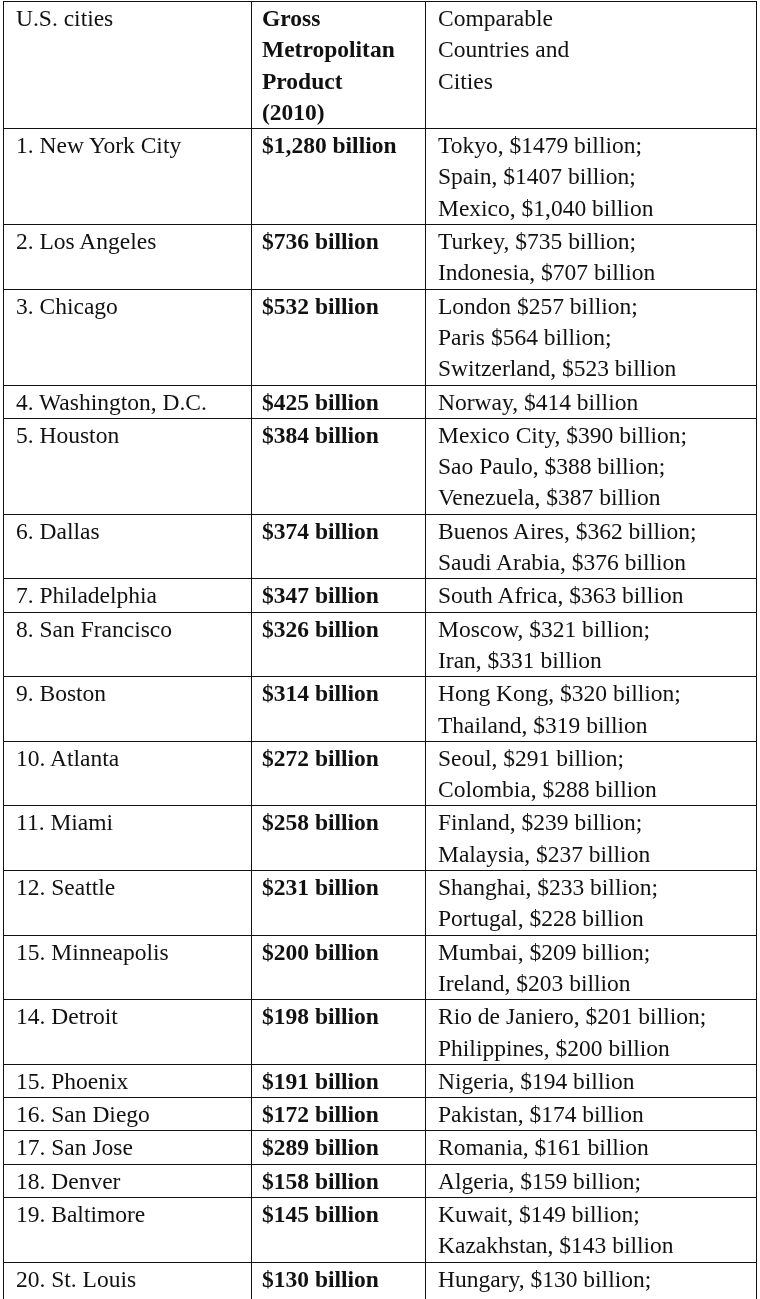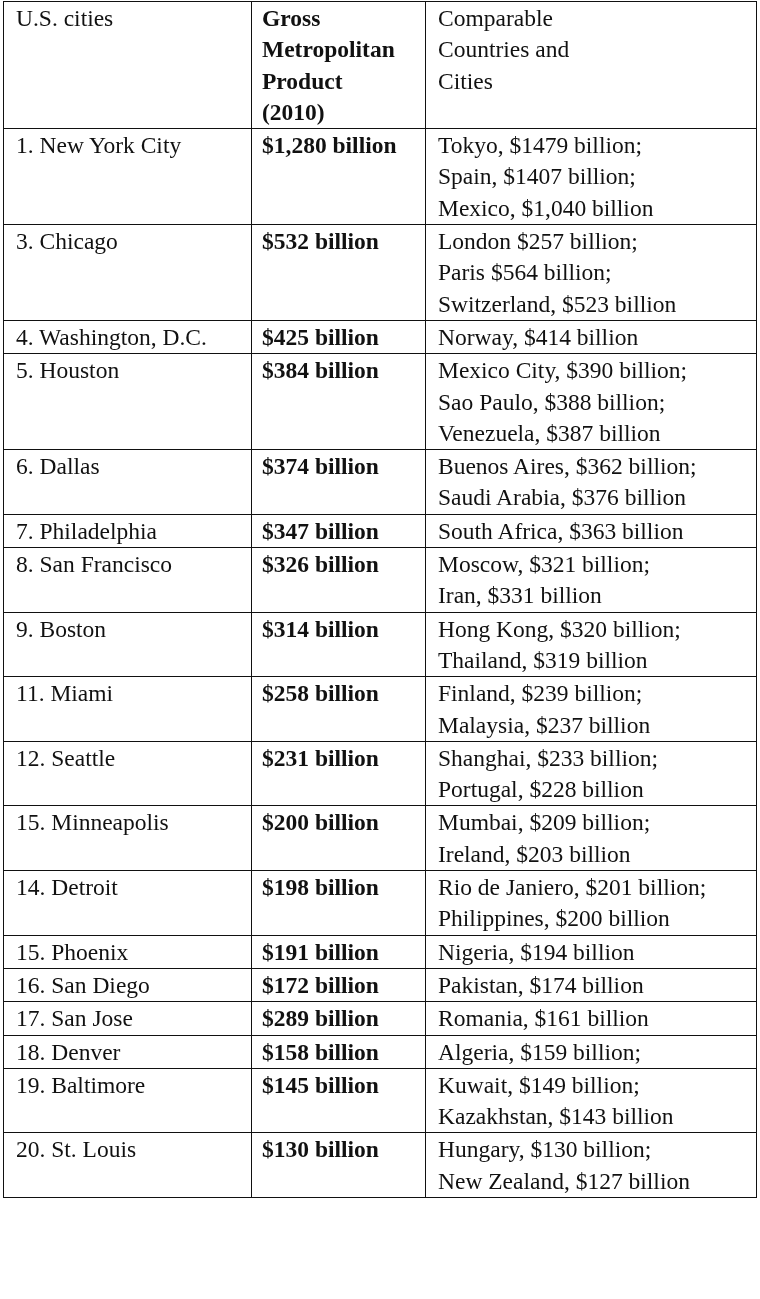--- a/index.html
+++ b/index.html
@@ -59,20 +59,32 @@
           <span class="line">$1,280 billion</span>
         </td>
         <td class="cmp">
           <span class="line">Tokyo,  $1479 billion;</span>
           <span class="line">Spain, $1407 billion;</span>
           <span class="line">Mexico, $1,040 billion</span>
         </td>
       </tr>
       <tr>
         <td>
+          <span class="line">2. Los Angeles</span>
+        </td>
+        <td class="gmp">
+          <span class="line">$736 billion</span>
+        </td>
+        <td class="cmp">
+          <span class="line">Turkey, $735 billion;</span>
+          <span class="line">Indonesia, $707 billion</span>
+        </td>
+      </tr>
+      <tr>
+        <td>
           <span class="line">3. Chicago</span>
         </td>
         <td class="gmp">
           <span class="line">$532 billion</span>
         </td>
         <td class="cmp">
           <span class="line">London  $257 billion;</span>
           <span class="line">Paris $564 billion;</span>
           <span class="line">Switzerland, $523 billion</span>
         </td>
@@ -139,20 +151,32 @@
       <tr>
         <td>
           <span class="line">9. Boston</span>
         </td>
         <td class="gmp">
           <span class="line">$314 billion</span>
         </td>
         <td class="cmp">
           <span class="line">Hong Kong, $320 billion;</span>
           <span class="line">Thailand, $319 billion</span>
+        </td>
+      </tr>
+      <tr>
+        <td>
+          <span class="line">10. Atlanta</span>
+        </td>
+        <td class="gmp">
+          <span class="line">$272 billion</span>
+        </td>
+        <td class="cmp">
+          <span class="line">Seoul, $291 billion;</span>
+          <span class="line">Colombia, $288 billion</span>
         </td>
       </tr>
       <tr>
         <td>
           <span class="line">11. Miami</span>
         </td>
         <td class="gmp">
           <span class="line">$258 billion</span>
         </td>
         <td class="cmp">

